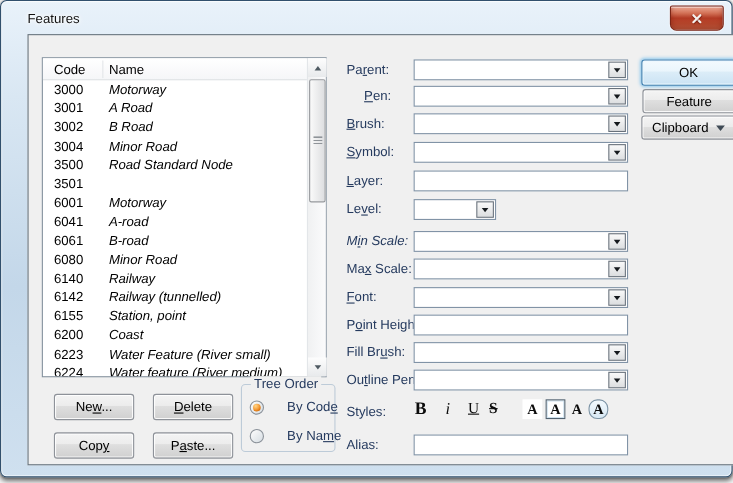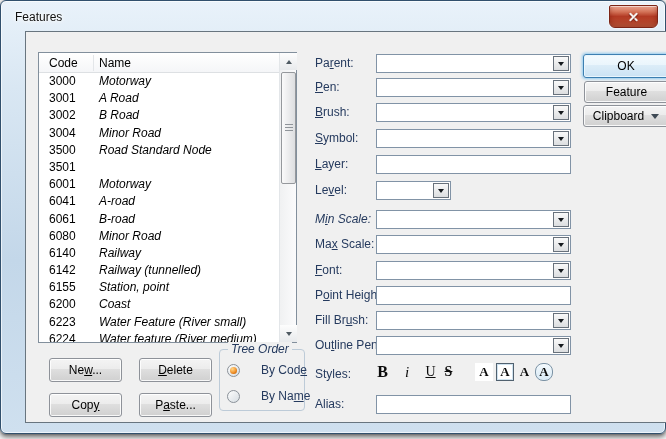--- a/index.html
+++ b/index.html
@@ -4,21 +4,21 @@
 <style>
   * { margin:0; padding:0; box-sizing:border-box; }
   html,body { width:666px; height:439px; overflow:hidden; background:#f4f4f4;
     font-family:"Liberation Sans","DejaVu Sans",sans-serif; font-size:12px; }
 
   
   .window { position:absolute; left:0; top:0; width:666px; height:434px;
     border:1px solid #31506d; border-radius:6px;
     background:linear-gradient(180deg,#e9f2fa 0%,#d9e7f3 20%,#c3d7e9 60%,#cfe0ef 100%);
     box-shadow: inset 0 0 0 1px rgba(255,255,255,.65), 0 3px 5px rgba(0,0,0,.55), 0 0 2px rgba(0,0,0,.35); }
-  .title { position:absolute; left:14px; top:9px; color:#111;
+  .title { position:absolute; left:24px; top:9px; color:#111;
     text-shadow:0 0 3px #fff,0 0 6px #fff,0 0 8px rgba(255,255,255,.9); }
   .close-btn { position:absolute; right:7px; top:4px; width:49px; height:23px;
     border:1px solid #7c2516; border-radius:2px 2px 6px 6px; cursor:default;
     background:linear-gradient(180deg,#eba895 0%,#d37257 28%,#b23a24 50%,#a93category 0, #b8492e 75%,#cf7050 100%);
     background:linear-gradient(180deg,#eba895 0%,#d37257 28%,#b23a24 50%,#b8492e 75%,#cf7050 100%);
     box-shadow: inset 0 1px 0 rgba(255,255,255,.55), 0 0 0 1px rgba(255,255,255,.35), inset 0 -3px 5px rgba(110,15,0,.45);
     display:flex; align-items:center; justify-content:center; }
   .x-icon { position:relative; width:11px; height:10px; display:block; }
   .x-icon i { position:absolute; left:0; top:4px; width:11px; height:2px; background:#f4f1ee;
     border-radius:1px; box-shadow:0 1px 1px rgba(90,10,0,.55); }
@@ -63,21 +63,21 @@
   .btn.default { border-color:#3c7fb1;
     box-shadow:0 0 3px 1px #8ec9ee, inset 0 0 0 1px #e9f6fd;
     background:linear-gradient(180deg,#f3fafe 0%,#eaf5fc 45%,#dcedf8 46%,#cbe3f4 100%); }
   .btn u, .radio-label u, .gb-label u { text-decoration:underline; }
   .clip-inner { display:flex; align-items:center; justify-content:center; gap:7px; height:100%; }
   .tri-dd { width:0; height:0; border:4px solid transparent; border-top:5px solid #3f4a55; margin-top:5px; }
 
   
   .groupbox { position:absolute; left:193px; top:317px; width:86px; height:62px;
     border:1px solid #bdcbd8; border-radius:4px; }
-  .gb-label { position:absolute; left:8px; top:-8px; padding:0 3px; background:#f0f0f0; color:#253a5e;font-style:italic; }
+  .gb-label { position:absolute; left:8px; top:-8px; padding:0 3px; background:#f0f0f0; color:#253a5e; }
   .radio-row { position:absolute; left:7px; display:flex; align-items:center; gap:5px; }
   .radio { width:13px; height:13px; border-radius:50%; border:1px solid #8a9199; position:relative;
     background:linear-gradient(135deg,#fdfdfd,#d6dde2); flex:0 0 auto; }
   .radio.selected::after { content:''; position:absolute; left:2px; top:2px; width:7px; height:7px; border-radius:50%;
     background:radial-gradient(circle at 35% 30%,#ffd789 0%,#f5a03e 45%,#d9710d 75%,#c05e00 100%); }
   .radio-label { color:#253a5e; white-space:nowrap;margin-left:16px; }
 
   
   .f-label { position:absolute; left:289px; color:#253a5e; white-space:nowrap; }
   .combo { position:absolute; left:350px; height:19px; background:#fff; border:1px solid #8193a6; }
@@ -218,21 +218,21 @@
     </div>
 
     <div id="form-area">
         <div class="f-label" style="top: 24px;">Pa<u>r</u>ent:</div>
         <div class="combo" style="top: 22px; width: 195px;">
           <span class="combo-val"></span>
           <span class="combo-btn">
             <i class="tri"></i>
           </span>
         </div>
-        <div class="f-label" style="top: 48px;"><u>P</u>en:</div>
+        <div class="f-label" style="top: 48px; margin-left: 16px;"><u>P</u>en:</div>
         <div class="combo" style="top: 46px; width: 195px;">
           <span class="combo-val"></span>
           <span class="combo-btn">
             <i class="tri"></i>
           </span>
         </div>
         <div class="f-label" style="top: 73px;"><u>B</u>rush:</div>
         <div class="combo" style="top: 71px; width: 195px;">
           <span class="combo-val"></span>
           <span class="combo-btn">

